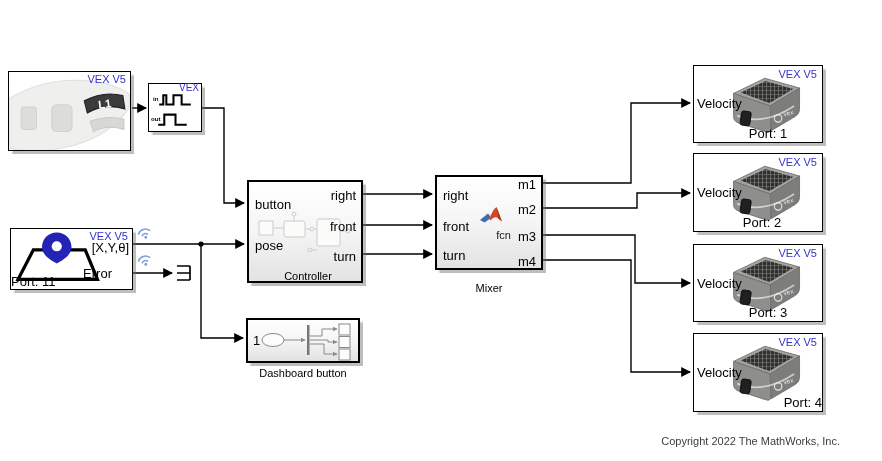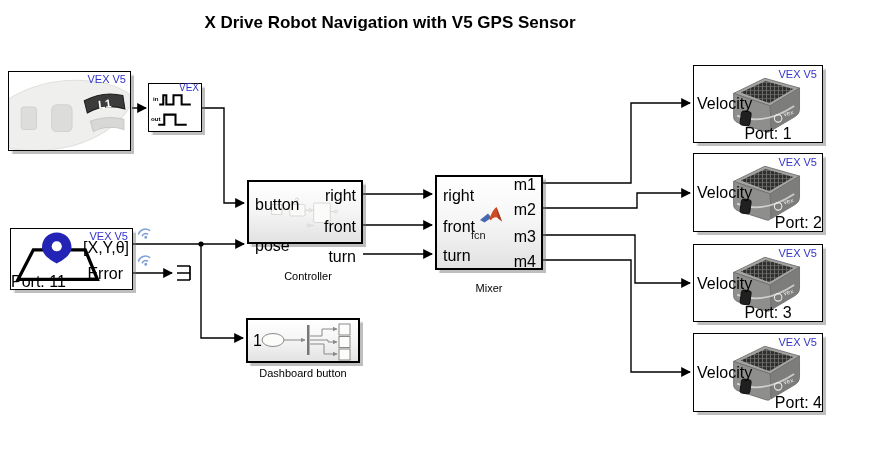--- a/index.html
+++ b/index.html
@@ -20,24 +20,24 @@
     box-shadow:2.5px 2.5px 1px rgba(110,110,110,.45);
   }
   .subsys {
     background:linear-gradient(180deg,#ffffff 0%,#f5f5f5 50%,#e2e2e2 100%);
     border-width:2px;
   }
   .brand {
     position:absolute; font-size:11px; color:var(--brand-blue,#3333cc);
     white-space:nowrap; z-index:3;
   }
-  .port-label { position:absolute; font-size:16px; color:#000; white-space:nowrap; line-height:13px; }
+  .port-label { position:absolute; font-size:13px; color:#000; white-space:nowrap; line-height:13px; }
   .caption { position:absolute; font-size:11px; color:#000; text-align:center; white-space:nowrap; }
   .wires, .decor { position:absolute; left:0; top:0; }
-  .fcn-label { position:absolute; font-size:11px; color:#1a1a1a; text-align:left; }
+  .fcn-label { position:absolute; font-size:11px; color:#1a1a1a; text-align:right; }
   .fill-svg { position:absolute; left:0; top:0; width:100%; height:100%; }
 </style>
 </head>
 <body>
 
 <div class="canvas">
 
   <svg aria-hidden="true" style="position:absolute;width:0;height:0">
     <defs>
       <pattern id="ventgrid" width="4.5" height="4.5" patternUnits="userSpaceOnUse">
@@ -78,21 +78,21 @@
     <polyline points="133,273 172,273" fill="none" stroke="#000" stroke-width="1.4" marker-end="url(#arr)"></polyline>
     <polyline points="363,194 432,194" fill="none" stroke="#000" stroke-width="1.4" marker-end="url(#arr)"></polyline>
     <polyline points="363,225 432,225" fill="none" stroke="#000" stroke-width="1.4" marker-end="url(#arr)"></polyline>
     <polyline points="363,254 432,254" fill="none" stroke="#000" stroke-width="1.4" marker-end="url(#arr)"></polyline>
     <polyline points="543,183 631,183 631,103 690,103" fill="none" stroke="#000" stroke-width="1.4" marker-end="url(#arr)"></polyline>
     <polyline points="543,208 637,208 637,193 690,193" fill="none" stroke="#000" stroke-width="1.4" marker-end="url(#arr)"></polyline>
     <polyline points="543,235 635,235 635,283 690,283" fill="none" stroke="#000" stroke-width="1.4" marker-end="url(#arr)"></polyline>
     <polyline points="543,260 631,260 631,372 690,372" fill="none" stroke="#000" stroke-width="1.4" marker-end="url(#arr)"></polyline>
   </svg>
 
-  <div class="title">X Drive Robot Navigation with V5 GPS Sensor</div>
+  <div class="copyright">Copyright 2022 The MathWorks, Inc.</div>
 
   <div class="block" style="left:8px;top:71px;width:123px;height:80px;">
     <svg class="fill-svg" viewBox="0 0 119 76" preserveAspectRatio="none">
       <path d="M0,26 Q30,8 65,8 Q100,8 119,22 L119,34 Q100,62 62,72 Q24,80 0,74 Z" fill="#efefed" stroke="#e0e0de" stroke-width="1"></path>
       <rect x="12" y="34" width="15" height="22" rx="3" fill="#dddddb" stroke="#d2d2d0"></rect>
       <rect x="42" y="32" width="20" height="26" rx="5" fill="#dcdcda" stroke="#d2d2d0"></rect>
       <path d="M74,28 Q93,18 112,23 L114,36 Q94,30 77,40 Z" fill="#3b3b3b" stroke="#1e1e1e"></path>
       <text x="88" y="35" font-size="11" font-weight="bold" fill="#ffffff" font-family="Liberation Sans, sans-serif" transform="rotate(-7 94 34)">L1</text>
       <path d="M80,48 Q98,42 113,46 L113,56 Q97,51 83,58 Z" fill="#d8d8d6" stroke="#c8c8c6"></path>
     </svg>
@@ -110,36 +110,36 @@
   </div>
 
   <div class="block" style="left:10px;top:228px;width:123px;height:62px;">
     <svg class="fill-svg" viewBox="0 0 119 58">
       <polygon points="22,20 73,20 85,49 7,49" fill="none" stroke="#000" stroke-width="3.2"></polygon>
       <path d="M45,3 C36.5,3 30.5,9.5 30.5,17.5 C30.5,26 41,31 45,33.5 C49,31 59.5,26 59.5,17.5 C59.5,9.5 53.5,3 45,3 Z" fill="#2323b5"></path>
       <circle cx="45" cy="16.5" r="5" fill="#ffffff"></circle>
     </svg>
     <span class="brand" style="top:1px;right:4px;">VEX V5</span>
     <span class="port-label" style="top:12px;right:3px;">[X,Y,θ]</span>
-    <span class="port-label" style="top:38px;right:9px;">Error</span>
+    <span class="port-label" style="top:38px;right:20px;">Error</span>
     <span class="port-label" style="bottom:1px;left:0;width:100%;">Port: 11</span>
   </div>
 
   <svg class="decor" style="left:136px;top:224px;" width="16" height="16" transform="rotate(-18)">
       <use href="#wifi-sym"></use>
     </svg>
   <svg class="decor" style="left:136px;top:251px;" width="16" height="16" transform="rotate(-18)">
       <use href="#wifi-sym"></use>
     </svg>
 
   <svg class="decor" style="left:176px;top:263px;" width="20" height="20">
     <path d="M1,3 H14 M1,10 H14 M1,17 H14 M14,3 V17" stroke="#000" stroke-width="1.7" fill="none"></path>
   </svg>
 
-  <div class="block subsys" style="left:247px;top:180px;width:116px;height:64px;">
+  <div class="block subsys" style="left:247px;top:180px;width:116px;height:103px;">
     <svg class="fill-svg" viewBox="0 0 112 83">
       <g stroke="#cccccb" fill="#fbfbfa" stroke-width="1">
         <circle cx="45" cy="24" r="2" fill="none"></circle>
         <path d="M45,26 V31" fill="none"></path>
         <rect x="10" y="31" width="14" height="14"></rect>
         <path d="M24,38 H35" fill="none"></path>
         <rect x="35" y="31" width="21" height="16" rx="2"></rect>
         <path d="M56,39 H61" fill="none"></path>
         <circle cx="63" cy="39" r="2" fill="none"></circle>
         <path d="M65,39 H68" fill="none"></path>
@@ -204,21 +204,21 @@
     <span class="brand" style="top:2px;right:5px;">VEX V5</span>
     <span class="port-label" style="left:3px;top:31px;">Velocity</span>
     <span class="port-label" style="bottom:2px;left:20px;right:0;text-align:center;">Port: 1</span>
   </div>
   <div class="block" style="left:693px;top:153px;width:130px;height:79px;">
     <svg class="decor" style="left:20px;top:4px;" width="98" height="70" viewBox="0 0 110 78">
         <use href="#motor-sym"></use>
       </svg>
     <span class="brand" style="top:2px;right:5px;">VEX V5</span>
     <span class="port-label" style="left:3px;top:32px;">Velocity</span>
-    <span class="port-label" style="bottom:2px;left:20px;right:0;text-align:right;">Port: 2</span>
+    <span class="port-label" style="bottom:2px;left:20px;right:12px;text-align:center;">Port: 2</span>
   </div>
   <div class="block" style="left:693px;top:244px;width:130px;height:78px;">
     <svg class="decor" style="left:20px;top:4px;" width="98" height="70" viewBox="0 0 110 78">
         <use href="#motor-sym"></use>
       </svg>
     <span class="brand" style="top:2px;right:5px;">VEX V5</span>
     <span class="port-label" style="left:3px;top:32px;">Velocity</span>
     <span class="port-label" style="bottom:2px;left:20px;right:0;text-align:center;">Port: 3</span>
   </div>
   <div class="block" style="left:693px;top:333px;width:130px;height:79px;">

